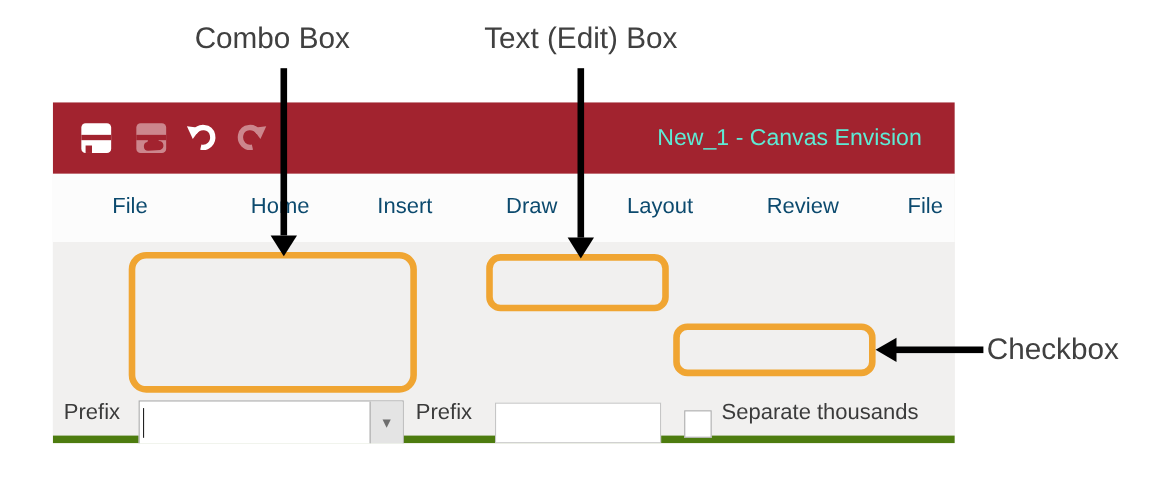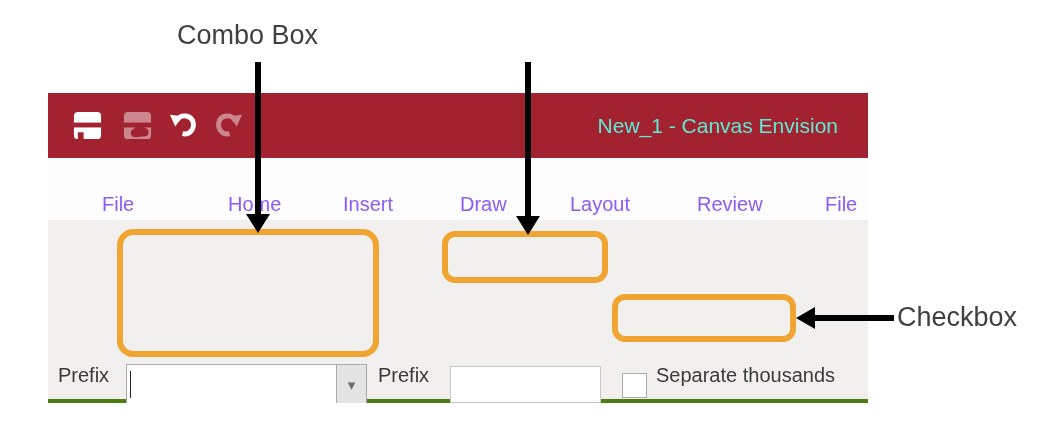--- a/index.html
+++ b/index.html
@@ -11,25 +11,25 @@
   .window { position:absolute; left:48px; top:93px; width:820px; height:310px; overflow:hidden; background:#F1F0EF; }
 
   .titlebar { position:absolute; left:0; top:0; width:820px; height:65px; background:#A2232F; }
   .tb-icon { position:absolute; top:17px; width:31px; height:31px; cursor:pointer; }
   .tb-icon svg { width:100%; height:100%; display:block; }
   .tb-icon.dim { opacity:.45; }
   .tb-title { position:absolute; right:30px; top:0; height:65px; line-height:65px;
               color:#5eead4; font-size:21px; white-space:nowrap; }
 
   .menubar { position:absolute; left:0; top:65px; width:820px; height:62px; background:#FCFCFC; }
-  .menu-item { position:absolute; top:16px; height:62px; line-height:60px; font-size:20px;
-               color:#8b5cf6; white-space:nowrap; cursor:pointer; }
+  .menu-item { position:absolute; top:0; height:62px; line-height:60px; font-size:20px;
+               color:#0c4a6e; white-space:nowrap; cursor:pointer; }
 
   .ribbon { position:absolute; left:0; top:127px; width:820px; height:183px;
-            background:#F1F0EF; border-bottom:4px solid #4d7c0f; }
+            background:#F1F0EF; border-bottom:7px solid #4d7c0f; }
 
   .rb-label { position:absolute; font-size:20px; color:#3B3B3B; white-space:nowrap; }
 
   
   .combo { position:absolute; left:78px; top:144px; width:241px; height:41px;
            background:#fff; border:1px solid #A9A9A9; z-index:3; }
   .combo-input { position:absolute; left:0; top:0; width:209px; height:39px; border:0; outline:0;
                  font-size:20px; padding:0 4px; background:transparent; }
   .caret { position:absolute; left:3px; top:6px; width:1px; height:27px; background:#222; }
   .combo-btn { position:absolute; right:0; top:0; width:30px; height:39px; background:#E4E4E4;
@@ -133,20 +133,21 @@
   </div>
 
   <div class="ring ring1"></div>
   <div class="ring ring2"></div>
   <div class="ring ring3"></div>
 
   <div class="ann-label" style="left:140px; top:20px; width:215px; text-align:center">Combo Box</div>
   <div class="ann-line-v" style="left:255px; top:62px; height:152px"></div>
   <div class="ann-head-down" style="left:246px; top:214px"></div>
 
+  <div class="ann-label" style="left:415px; top:20px; width:226px; text-align:center">Text (Edit) Box</div>
   <div class="ann-line-v" style="left:525px; top:62px; height:154px"></div>
   <div class="ann-head-down" style="left:516px; top:216px"></div>
 
   <div class="ann-label" style="left:897px; top:302px">Checkbox</div>
   <div class="ann-line-h" style="left:814px; top:315px; width:80px"></div>
   <div class="ann-head-left" style="left:796px; top:307px"></div>
 
 </div>
 
 </body></html>

